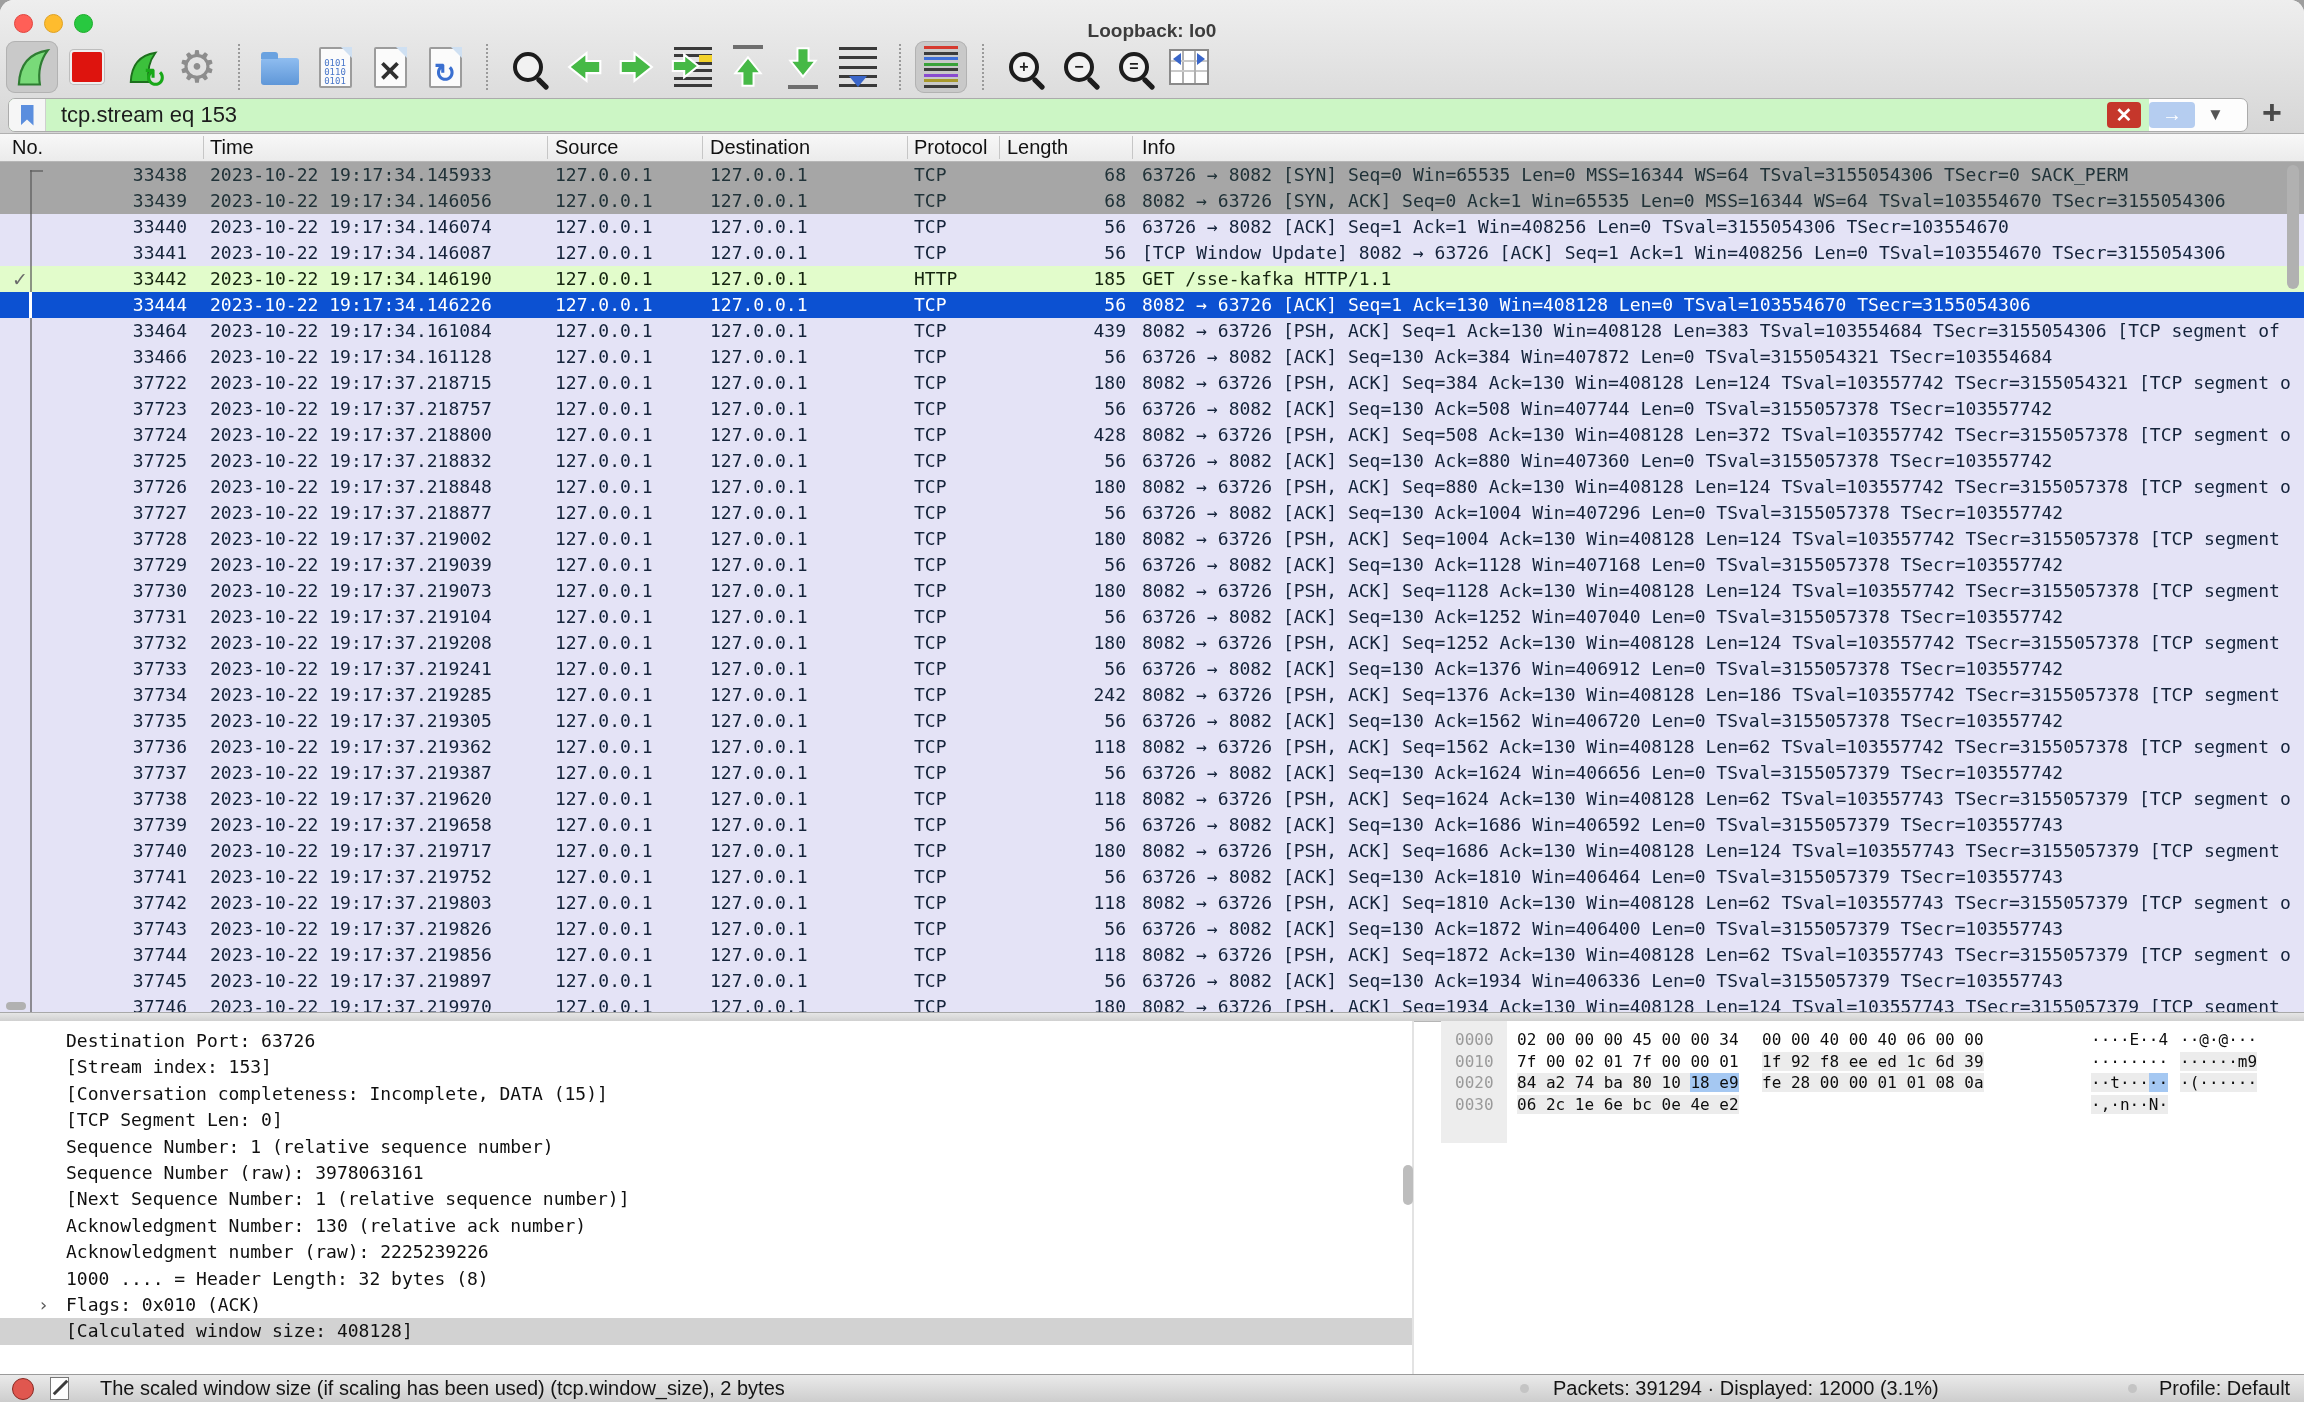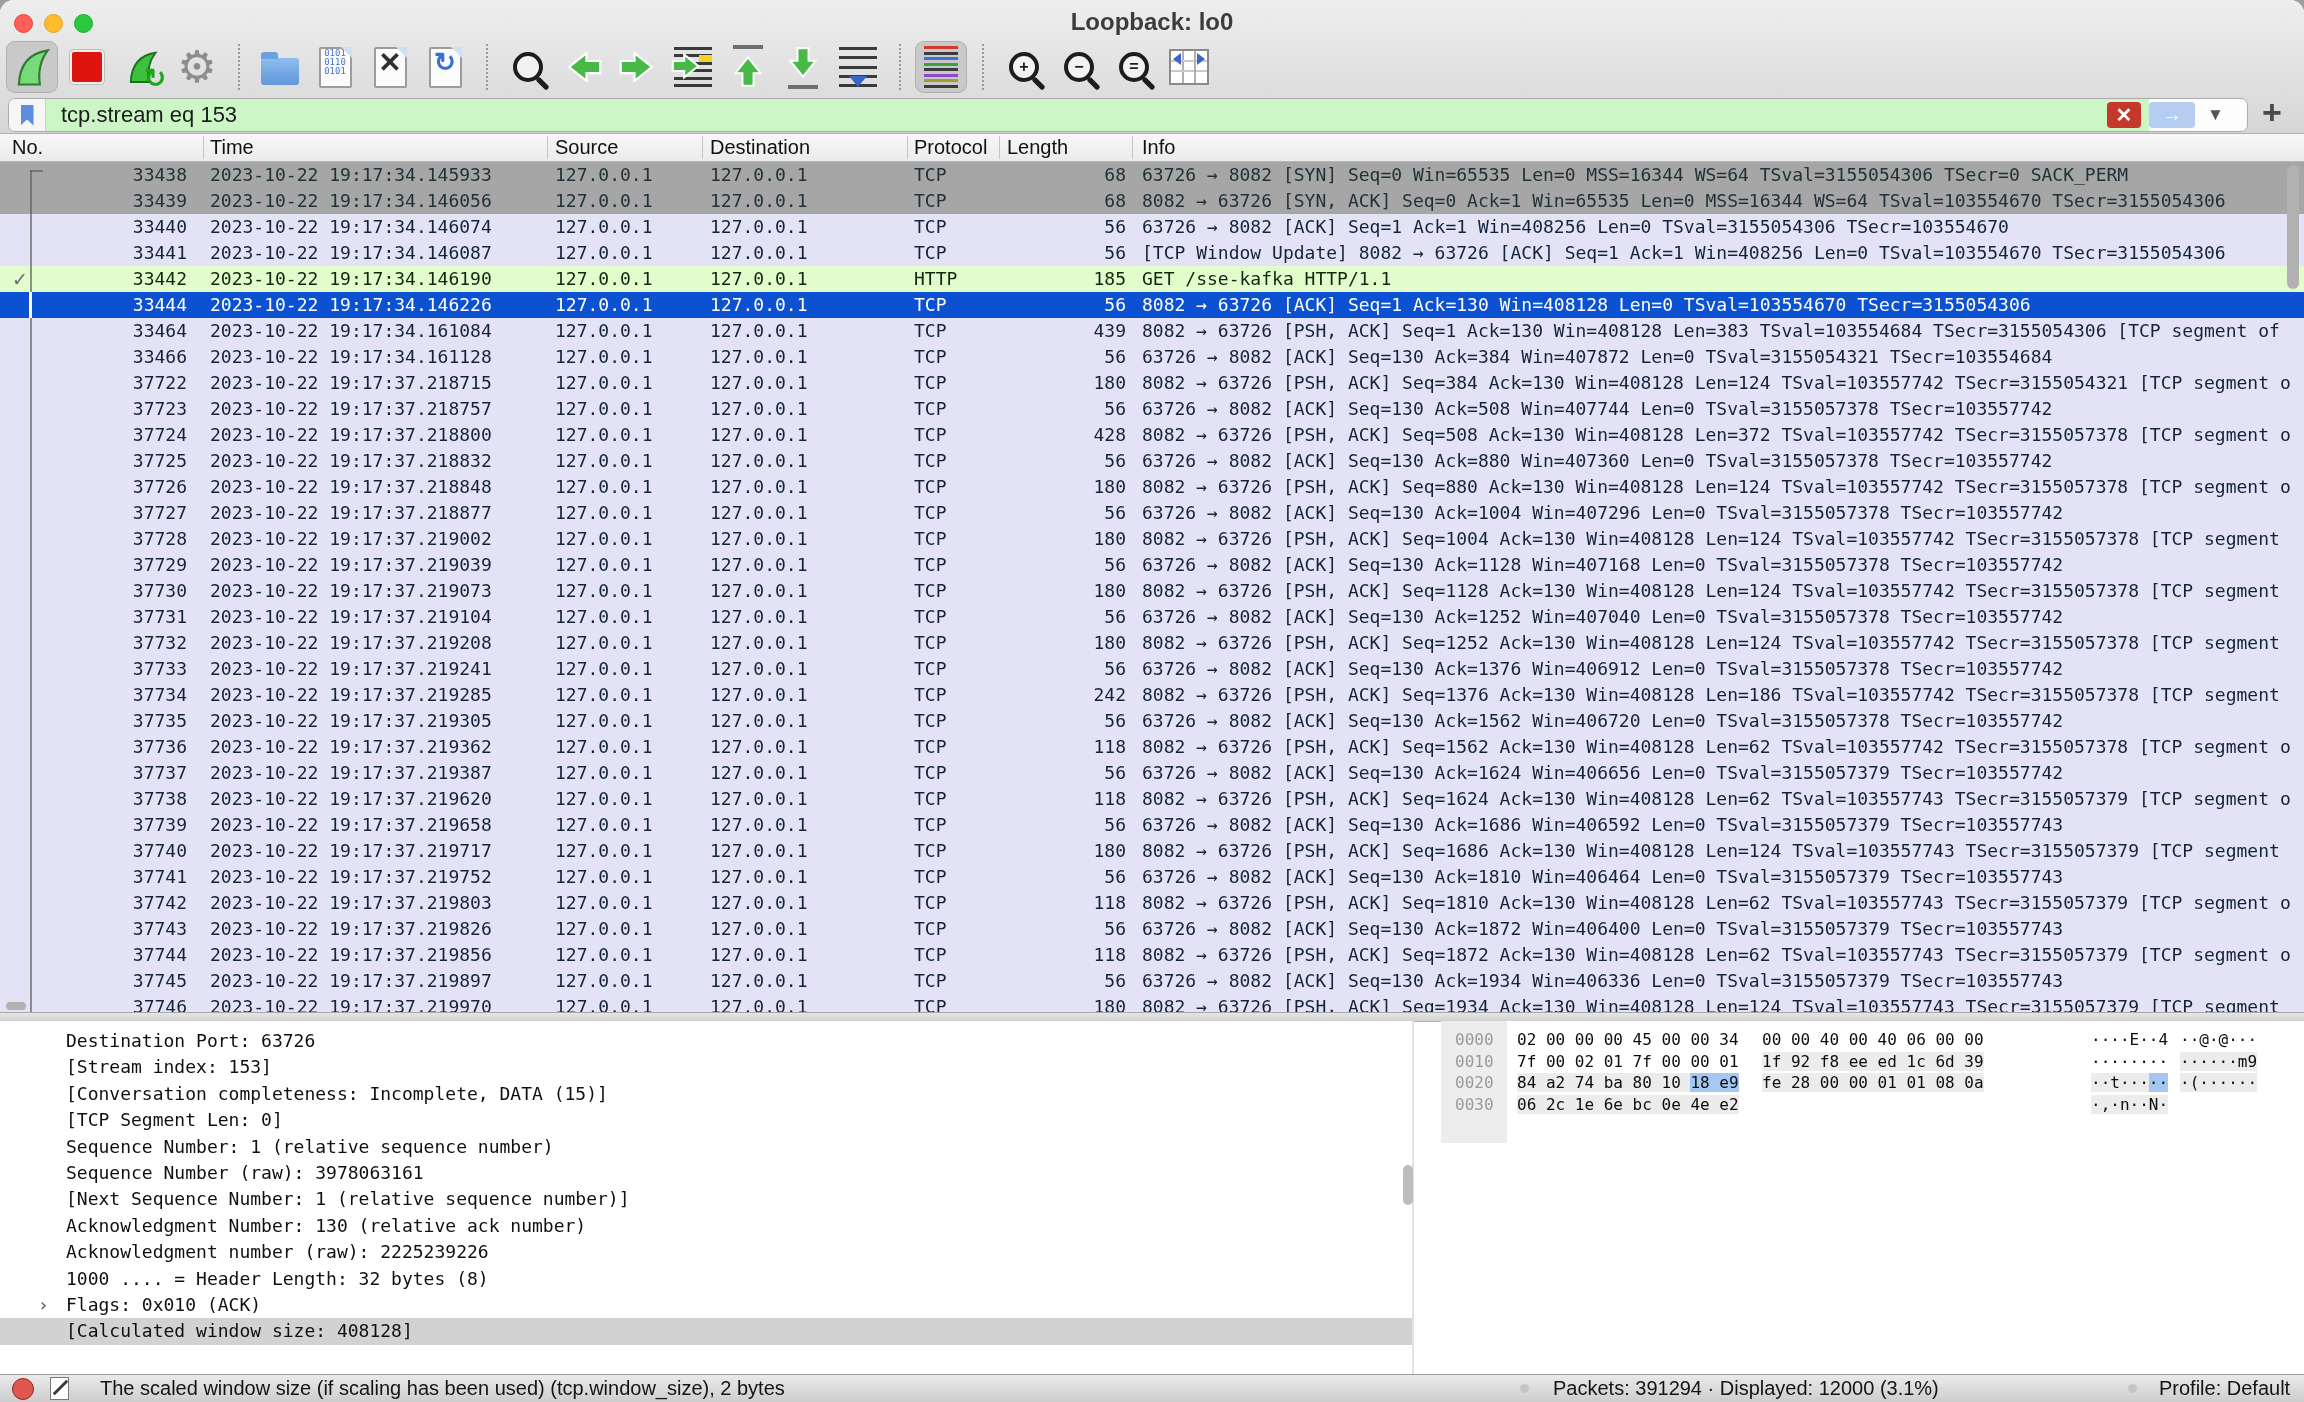--- a/index.html
+++ b/index.html
@@ -8,36 +8,36 @@
   .window{position:absolute;inset:0;background:#fff;border-radius:14px 14px 0 0;overflow:hidden;}
 
   
   .chrome{position:absolute;left:0;top:0;right:0;height:133px;
           background:linear-gradient(#eeeeee,#d6d6d6);border-bottom:1px solid #b0b0b0;}
   .traffic{position:absolute;top:14px;left:14px;display:flex;gap:11px;}
   .light{width:17px;height:17px;border-radius:50%;}
   .light.red{background:#ff5f57;border:1px solid #e0443e;}
   .light.yellow{background:#febc2e;border:1px solid #dea123;}
   .light.green{background:#28c840;border:1px solid #1dad2b;}
-  .win-title{position:absolute;top:8px;left:0;right:0;text-align:center;
-             font-size:24px;font-weight:bold;color:#3c3c3c;}
+  .win-title{position:absolute;top:20px;left:0;right:0;text-align:center;
+             font-size:19px;font-weight:bold;color:#3c3c3c;}
 
   
   .tb{position:absolute;top:40px;left:6px;height:54px;display:flex;align-items:center;}
   .ico{width:52px;height:52px;display:flex;align-items:center;justify-content:center;
        position:relative;margin-right:3px;flex:0 0 auto;}
   .ico.pressed{background:#c9c9c9;border-radius:9px;box-shadow:inset 0 0 0 1px #b2b2b2;}
   .tbsep{width:2px;height:46px;border-left:2px dotted #9a9a9a;margin:0 12px;flex:0 0 auto;}
   .stop-sq{width:30px;height:30px;background:#de140e;border-radius:2px;box-shadow:0 0 0 2px #efefef, 0 0 0 3px #bdbdbd;}
   .gear{font-size:44px;color:#8d8d8d;line-height:1;}
   .folder{width:38px;height:27px;background:linear-gradient(#8fbdf0,#5f97d8);border-radius:3px;position:relative;margin-top:8px;}
   .folder:before{content:"";position:absolute;top:-6px;left:0;width:17px;height:7px;
                  background:#6aa2e0;border-radius:3px 3px 0 0;}
   .doc{width:29px;height:37px;background:#fbfbfb;border:2px solid #9c9c9c;border-radius:2px;
-       position:relative;display:flex;align-items:flex-start;justify-content:center;}
+       position:relative;display:flex;align-items:flex-end;justify-content:center;}
   .doc:before{content:"";position:absolute;top:-2px;right:-2px;border-style:solid;
               border-width:0 11px 11px 0;border-color:transparent #cfe0f2 transparent transparent;}
   .doc .bin{font-family:"DejaVu Sans Mono",monospace;font-size:9px;line-height:9px;color:#4a77c9;text-align:center;}
   .doc .xg{font-size:28px;font-weight:bold;color:#2f2f2f;line-height:1;}
   .doc .rg{font-size:26px;font-weight:bold;color:#3a6fd0;line-height:1;}
   .mag{width:22px;height:22px;border:4px solid #1d1d1d;border-radius:50%;position:relative;
        display:flex;align-items:center;justify-content:center;background:#f2f2f2;}
   .mag:after{content:"";position:absolute;width:15px;height:5px;background:#1d1d1d;border-radius:2px;
              transform:rotate(45deg);bottom:-8px;right:-11px;}
   .mag .sym{font-size:16px;font-weight:bold;color:#1d1d1d;line-height:1;}

